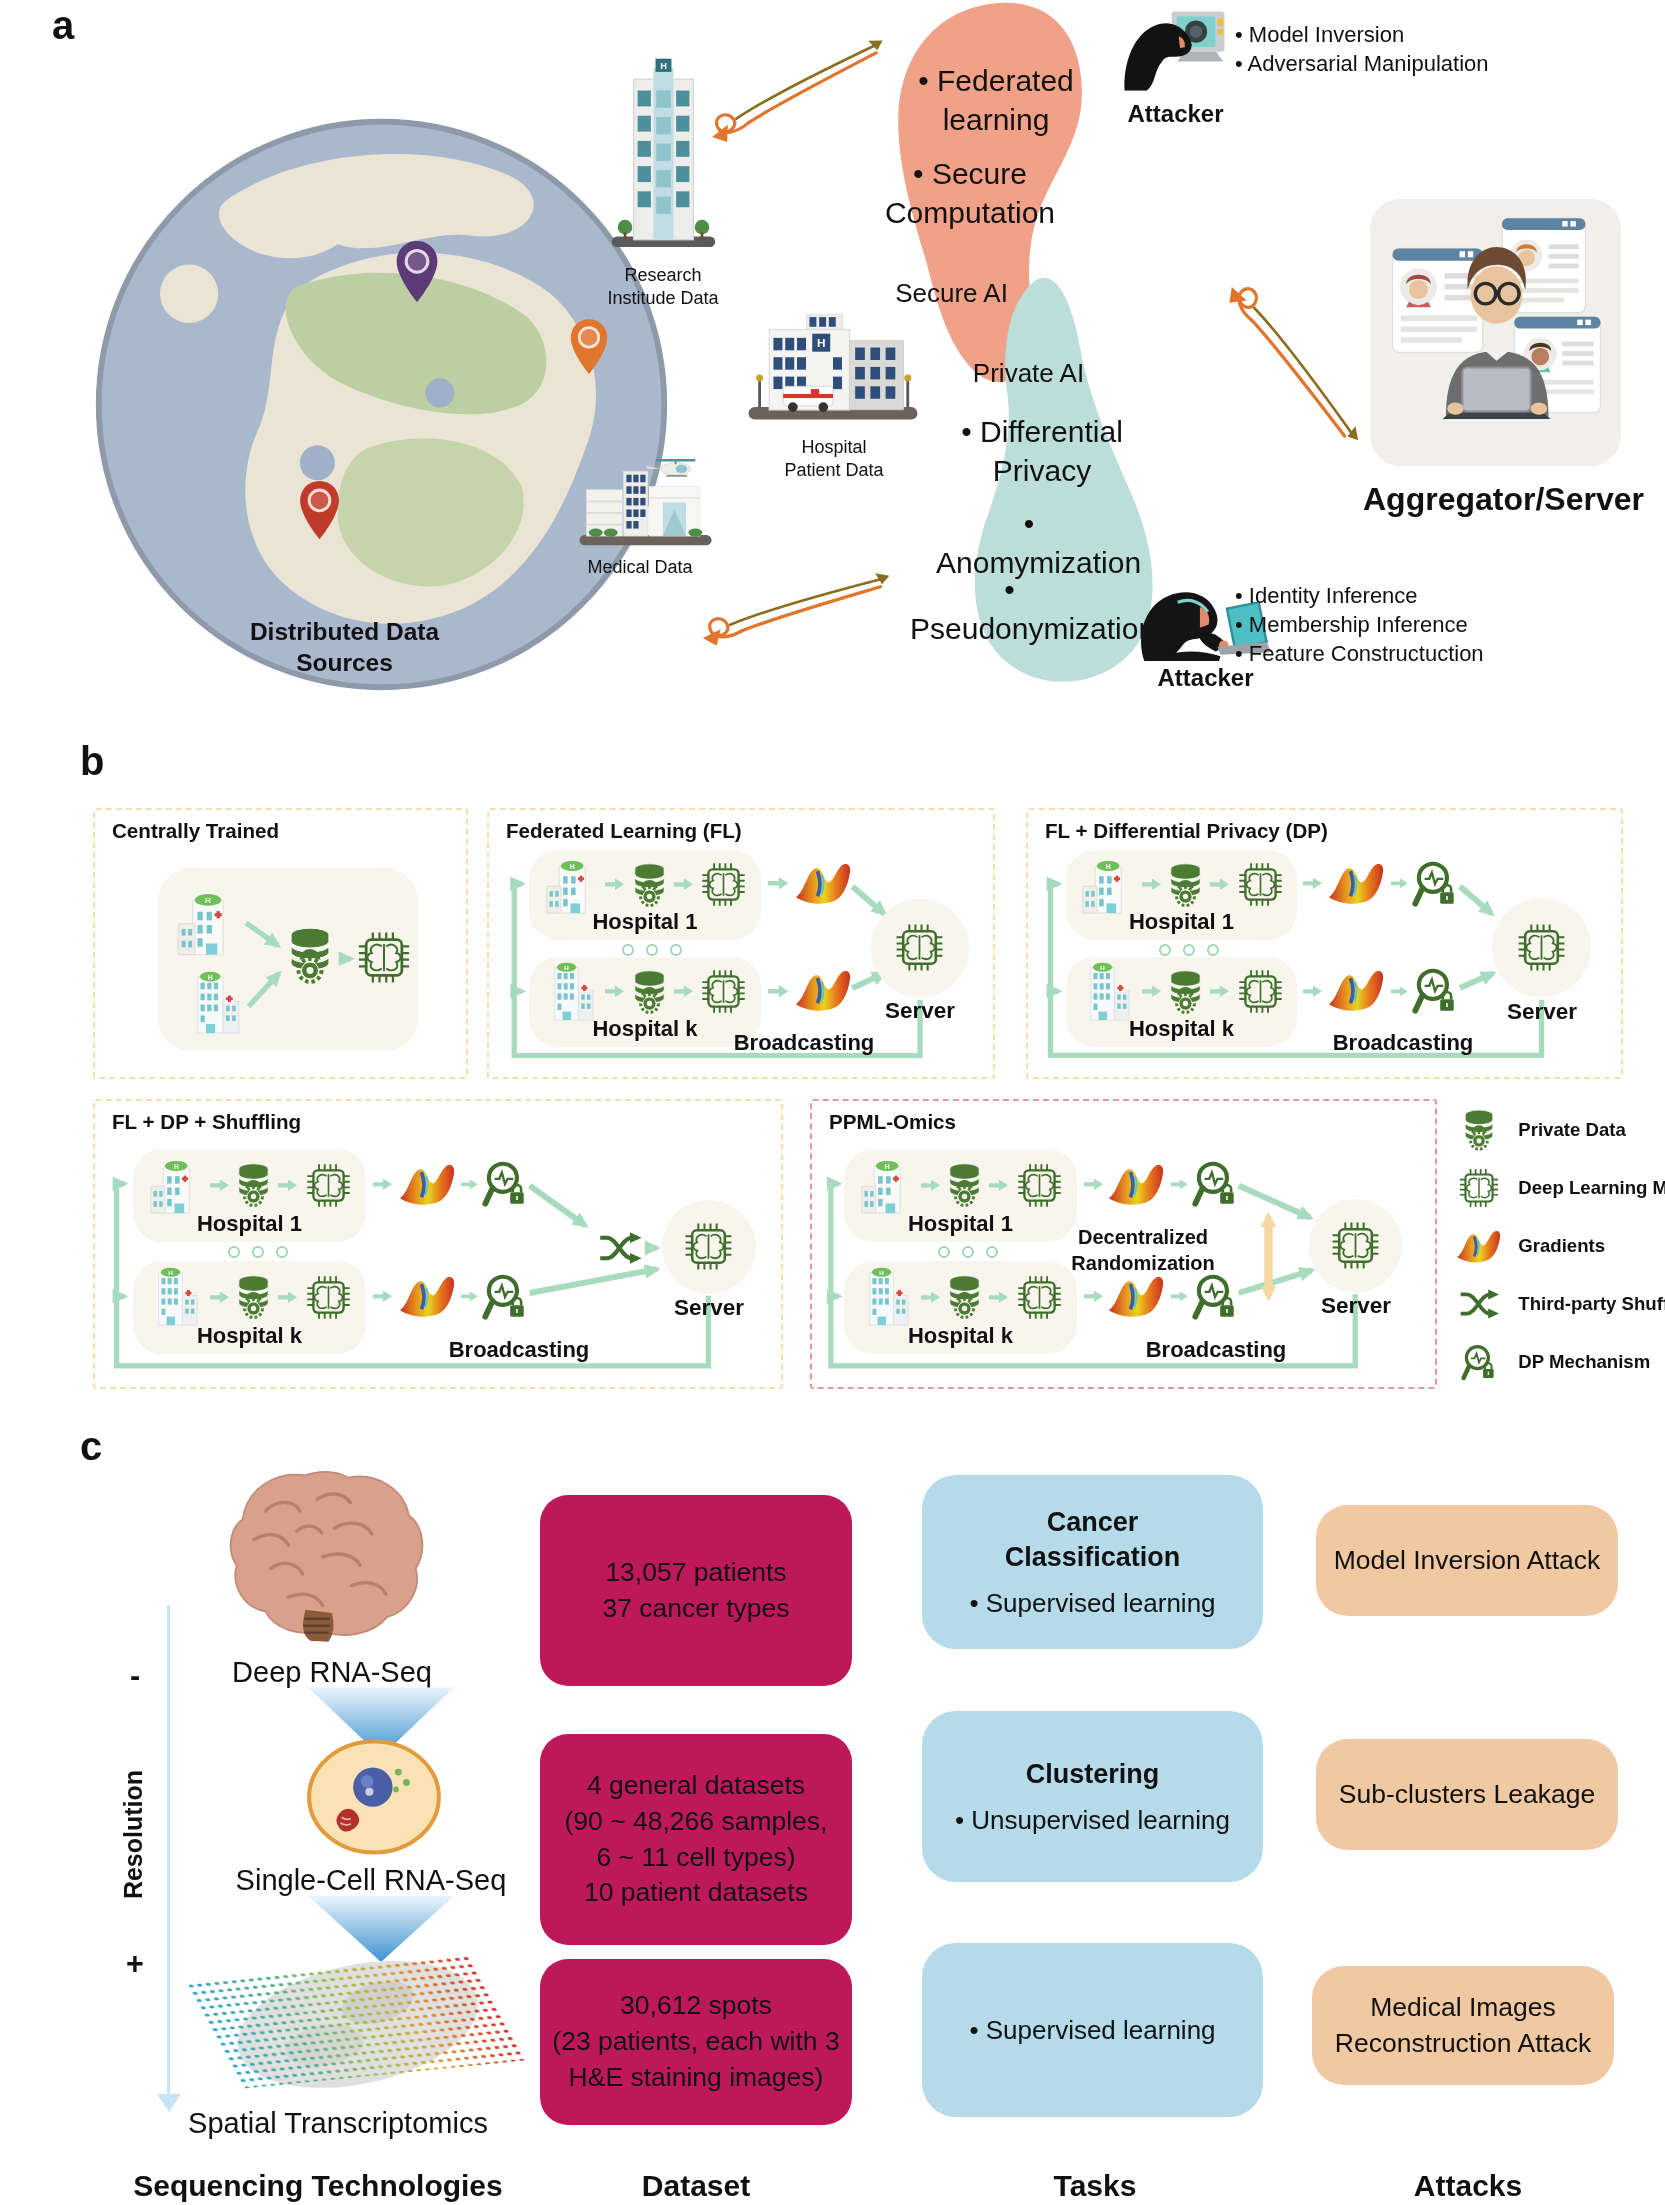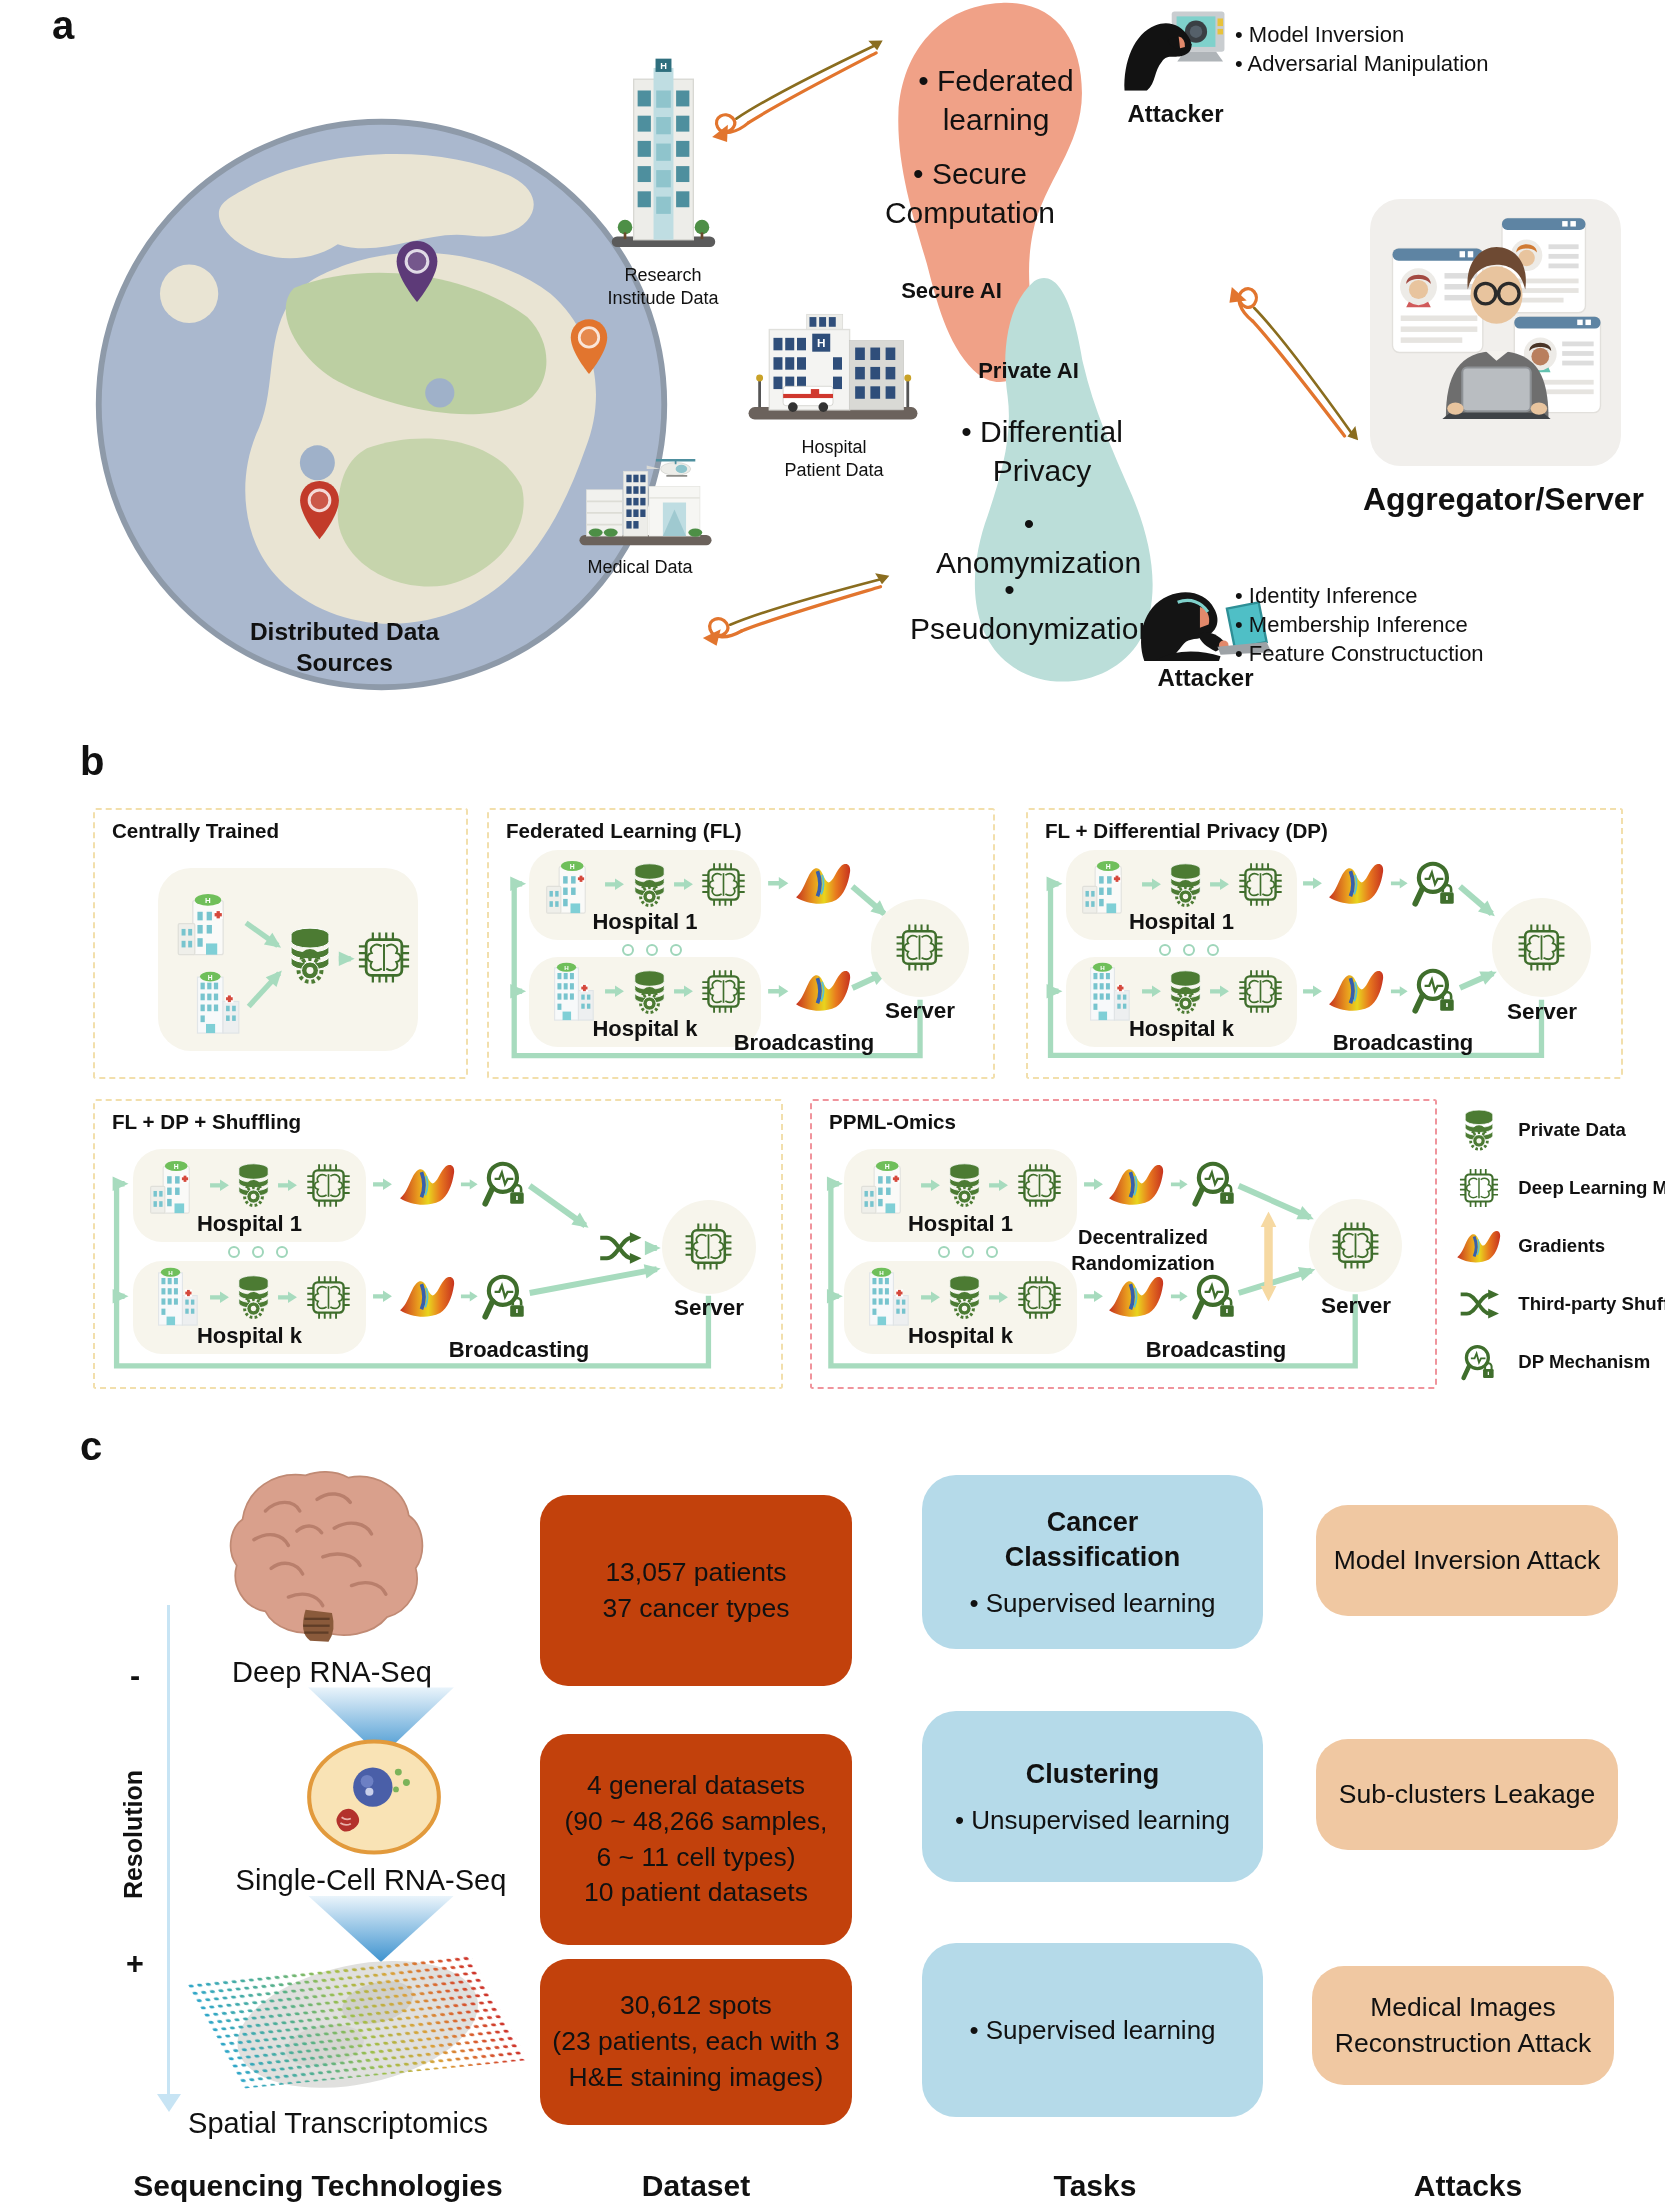--- a/index.html
+++ b/index.html
@@ -3,39 +3,39 @@
 <meta charset="utf-8">
 <style>
   html,body{margin:0;padding:0}
   body{width:1666px;height:2205px;position:relative;background:#fff;
        font-family:"Liberation Sans",sans-serif;color:#111;overflow:hidden}
   .abs{position:absolute}
   .plabel{position:absolute;font-weight:bold;font-size:40px;line-height:1}
   .cap{position:absolute;font-size:18px;line-height:1.25;text-align:center;white-space:pre-line}
   .b{font-weight:bold}
   .blobtxt{position:absolute;font-size:30px;line-height:1.3;text-align:center;white-space:pre-line}
-  .blobtitle{position:absolute;font-size:22px;font-weight:bold;text-align:center}
+  .blobtitle{position:absolute;font-size:26px;font-weight:normal;text-align:center}
   .bullets{position:absolute;font-size:22px;line-height:1.32;white-space:pre-line}
   .bbox{position:absolute;border:2px dashed #F2DFAC;border-radius:2.7px}
   .bbox.pink{border-color:#F0949C}
   .btitle{position:absolute;left:17px;top:9.3px;font-size:20.6px;font-weight:bold}
   .grp{position:absolute;background:#F7F5EC;border-radius:29px;display:flex;align-items:center;
        justify-content:center;gap:5.3px;padding-bottom:21px;box-sizing:border-box}
   .grp-label{position:absolute;bottom:5.3px;left:0;width:100%;text-align:center;font-size:22px;font-weight:bold}
   .crm{position:absolute;background:#F7F5EC;border-radius:50%}
   .srv{position:absolute;text-align:center;font-size:22.5px;font-weight:bold;transform:translateX(-50%)}
   .bc{position:absolute;font-size:22px;font-weight:bold;transform:translateX(-50%);white-space:nowrap}
   .dots{position:absolute;display:flex;gap:12px}
   .dots i{width:8px;height:8px;border:2.7px solid #9FD6BA;border-radius:50%;display:block}
   .wires{position:absolute;left:0;top:0;pointer-events:none}
   .legend{position:absolute;display:flex;flex-direction:column;gap:16px}
   .legrow{display:flex;align-items:center;gap:13.3px;height:42px}
   .legico{width:52px;display:flex;justify-content:center}
   .leglabel{font-size:18.6px;font-weight:bold;white-space:nowrap}
-  .gbox{position:absolute;background:#c2410c;border-radius:28px;display:flex;align-items:center;
+  .gbox{position:absolute;background:#be185d;border-radius:28px;display:flex;align-items:center;
         justify-content:center;text-align:center;font-size:26.5px;line-height:1.35;white-space:pre-line}
   .tbox{position:absolute;background:#B5DAE9;border-radius:34px;display:flex;flex-direction:column;
         align-items:center;justify-content:center;text-align:center;gap:13.3px}
   .tbox .tt{font-size:27px;font-weight:bold;line-height:1.3;white-space:pre-line}
   .tbox .ts{font-size:26px}
   .abox{position:absolute;background:#F0C8A2;border-radius:32px;display:flex;align-items:center;
         justify-content:center;text-align:center;font-size:26.5px;line-height:1.35;white-space:pre-line}
   .tech{position:absolute;font-size:29px;text-align:center;transform:translateX(-50%);white-space:nowrap}
   .foot{position:absolute;font-size:30px;font-weight:bold;transform:translateX(-50%);white-space:nowrap}
   .resline{position:absolute;left:167px;top:1605px;width:3.3px;height:491px;background:#C7E4F4}

